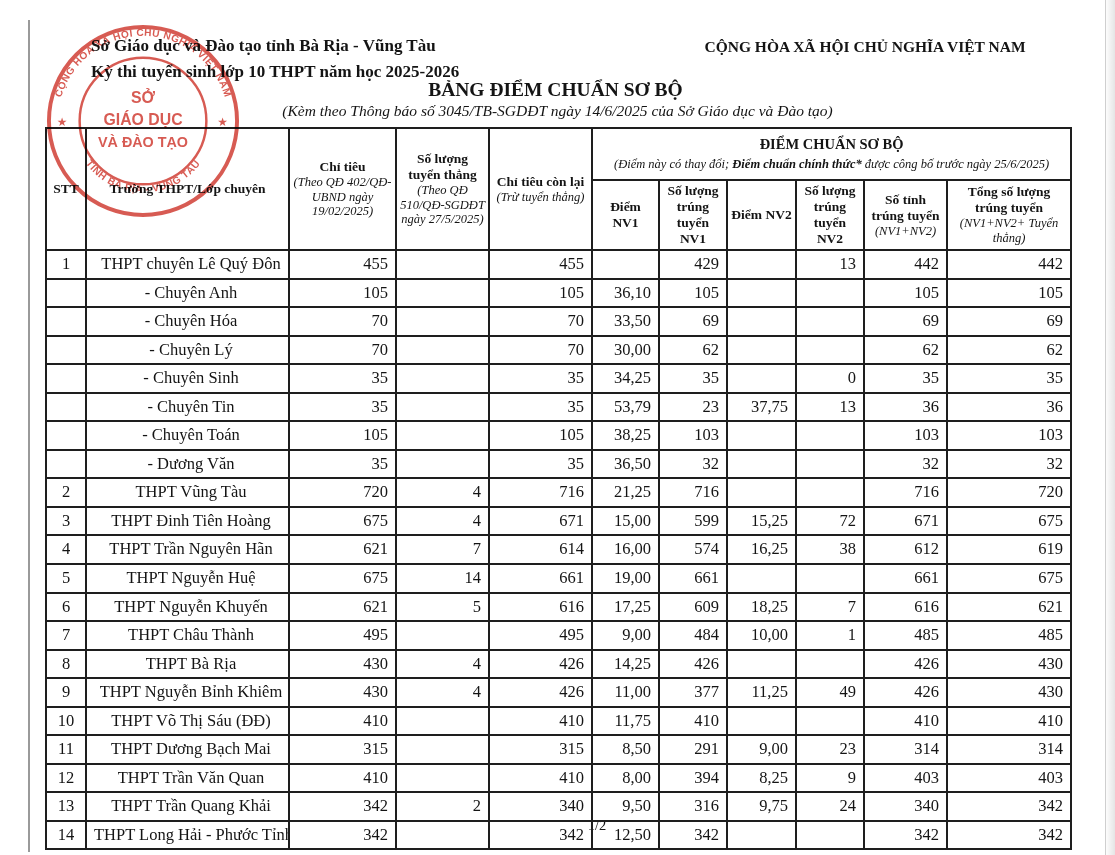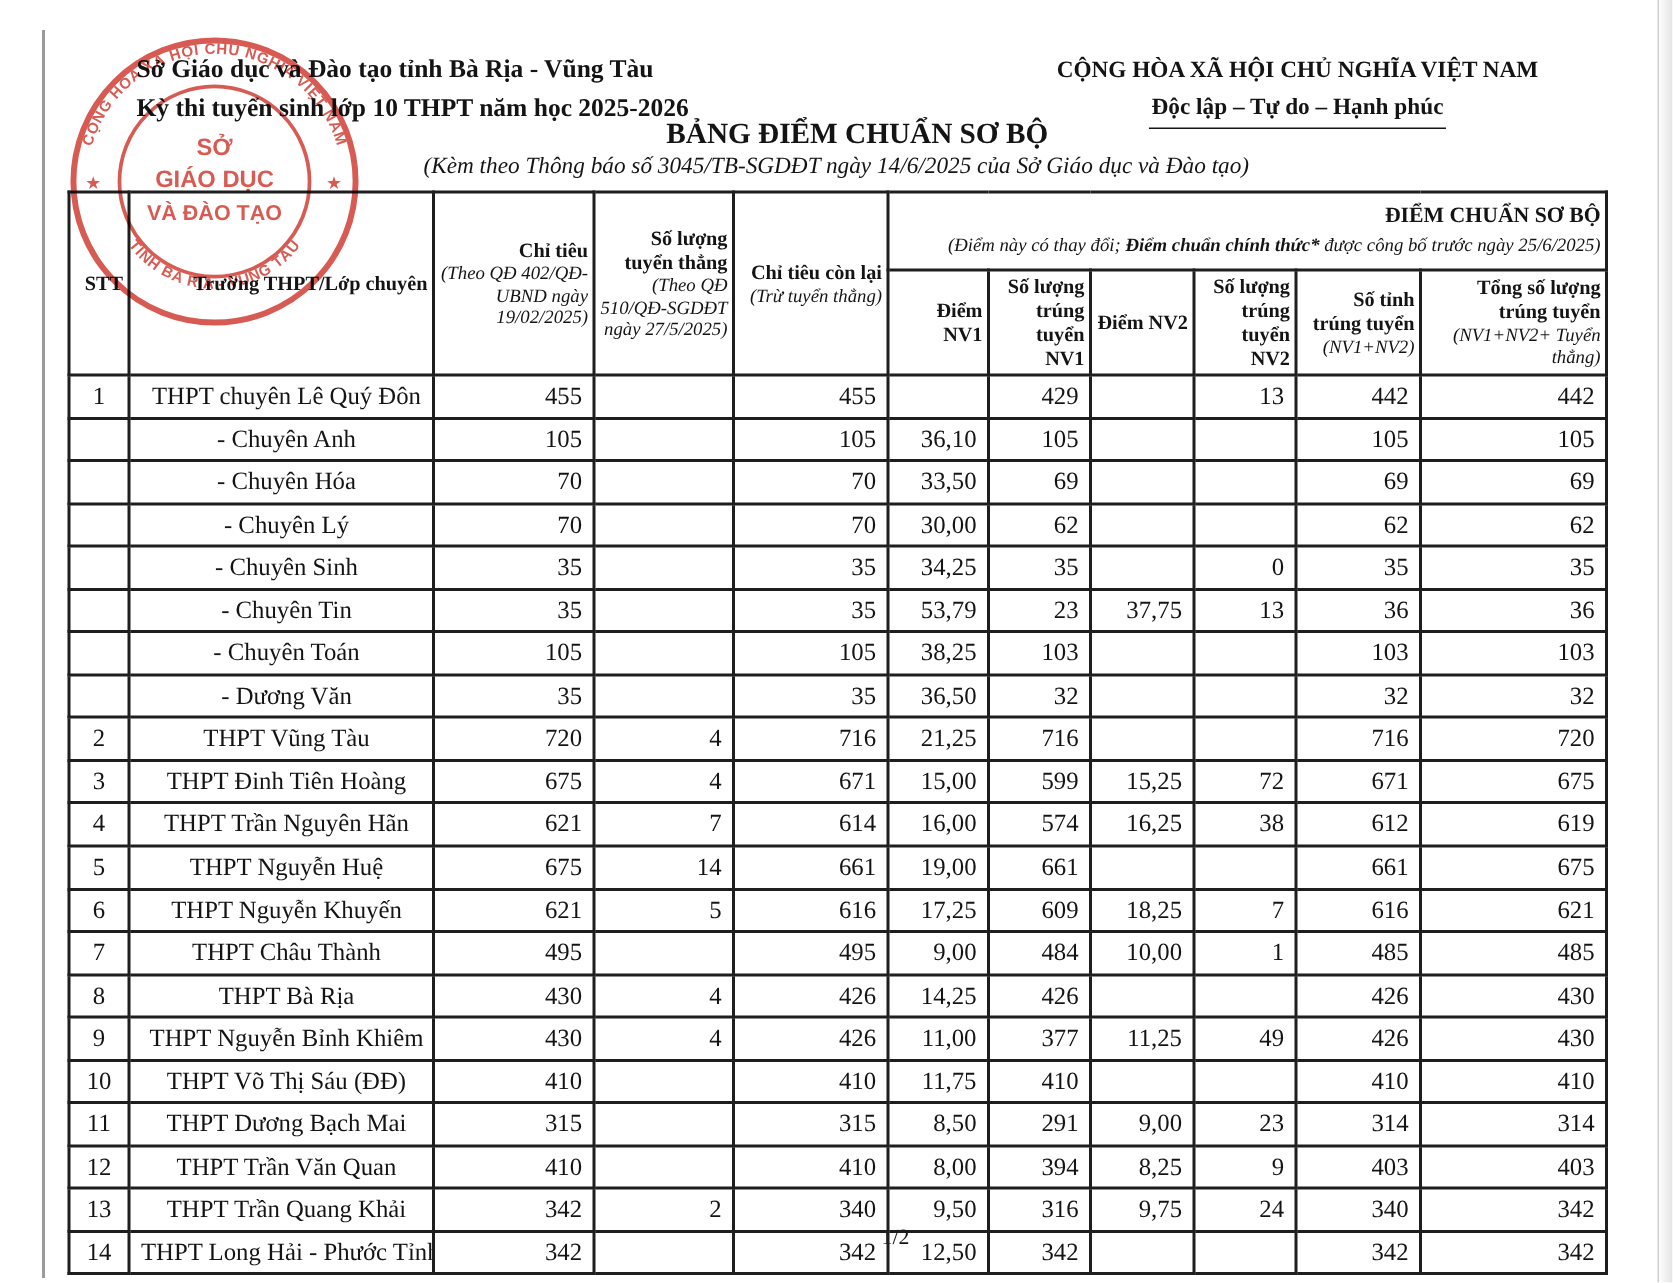--- a/index.html
+++ b/index.html
@@ -11,33 +11,33 @@
   
   .edge-left{position:absolute;left:28px;top:20px;width:2px;height:832px;background:#9a9a9a;}
   .edge-right{position:absolute;right:0;top:0;width:10px;height:855px;
     background:linear-gradient(to right,rgba(0,0,0,0),rgba(0,0,0,.10));}
   .edge-right-line{position:absolute;left:1105px;top:0;width:1px;height:855px;background:#cfcfcf;}
 
   .org-block{position:absolute;left:51px;top:33px;font-weight:bold;font-size:17px;line-height:26px;white-space:nowrap;margin-left:40px;}
   .motto-block{position:absolute;left:650px;top:34px;width:430px;text-align:center;font-weight:bold;font-size:15.5px;line-height:25px;}
   .motto-underline{display:inline-block;border-bottom:1.8px solid #141414;padding:0 2px 1px 2px;}
 
-  .doc-title{position:absolute;left:59px;top:79px;width:1025px;text-align:center;font-weight:bold;font-size:19.5px;}
+  .doc-title{position:absolute;left:43px;top:79px;width:1025px;text-align:center;font-weight:bold;font-size:19.5px;}
   .doc-subtitle{position:absolute;left:45px;top:102px;width:1025px;text-align:center;font-style:italic;font-size:15.5px;}
 
   
   .stamp{position:absolute;left:44px;top:22px;width:198px;height:198px;
     mix-blend-mode:multiply;opacity:.82;pointer-events:none;z-index:5;}
   .stamp text{fill:#cf372d;font-family:"Liberation Sans","DejaVu Sans",sans-serif;font-weight:bold;}
   .stamp circle{stroke:#cf372d;fill:none;}
 
   
   .main-table{position:absolute;left:45px;top:127px;width:1025px;border-collapse:collapse;table-layout:fixed;z-index:1;}
   .main-table td,.main-table th{border:2px solid #1e1e1e;padding:0;overflow:hidden;}
-  .main-table th{vertical-align:middle;text-align:right;padding:1px 3px;}
+  .main-table th{vertical-align:middle;text-align:center;padding:1px 3px;}
   .h-label{font-size:13.5px;font-weight:bold;line-height:1.18;display:block;}
   .h-label-lg{font-size:14.5px;font-weight:bold;line-height:1.2;display:block;}
   .h-note{font-size:12.5px;font-weight:normal;font-style:italic;line-height:1.18;display:block;}
   .h-note-inline{font-size:12.5px;font-weight:normal;font-style:italic;line-height:1.18;}
   .h-note-bold{font-weight:bold;}
   tr.head-top{height:52px;}
   tr.head-sub{height:70px;}
   .main-table tbody td{height:26.55px;font-size:16.5px;line-height:1;white-space:nowrap;}
   td.c{text-align:center;}
   td.l{text-align:center;padding-left:7px;}
@@ -52,21 +52,20 @@
 <div class="edge-right"></div>
 <div class="edge-right-line"></div>
 
 <div class="org-block">
   <div>Sở Giáo dục và Đào tạo tỉnh Bà Rịa - Vũng Tàu</div>
   <div>Kỳ thi tuyển sinh lớp 10 THPT năm học 2025-2026</div>
 </div>
 
 <div class="motto-block">
   <div>CỘNG HÒA XÃ HỘI CHỦ NGHĨA VIỆT NAM</div>
-  <div><span class="motto-underline">Độc lập – Tự do – Hạnh phúc</span></div>
 </div>
 
 <div class="doc-title">BẢNG ĐIỂM CHUẨN SƠ BỘ</div>
 <div class="doc-subtitle">(Kèm theo Thông báo số 3045/TB-SGDĐT ngày 14/6/2025 của Sở Giáo dục và Đào tạo)</div>
 
 <svg class="stamp" viewBox="0 0 200 200">
   <circle cx="100" cy="100" r="95" stroke-width="4"></circle>
   <circle cx="100" cy="100" r="64" stroke-width="2.5"></circle>
   <defs>
     <path id="arcTop" d="M 14,100 A 86,86 0 0 1 186,100"></path>

